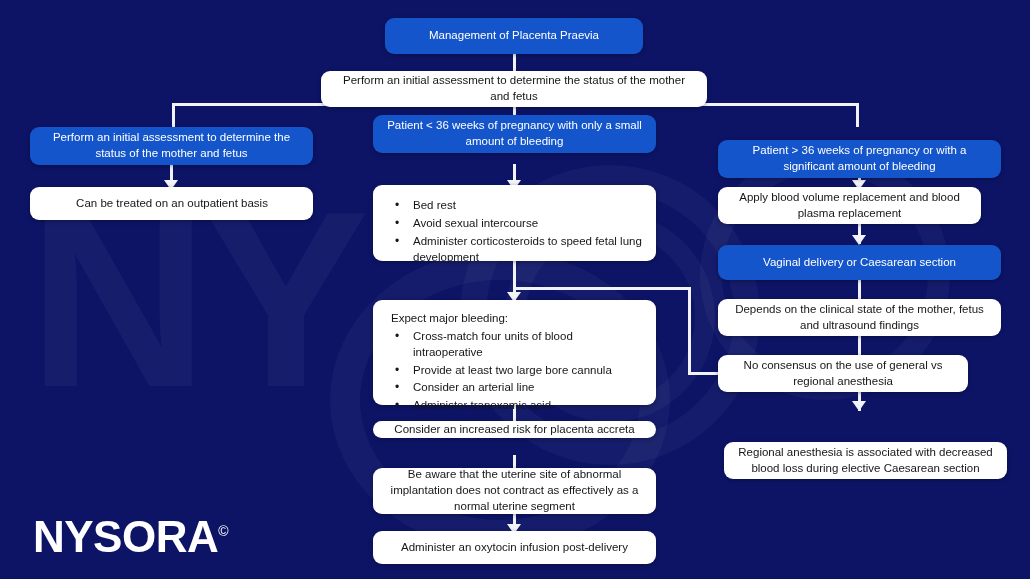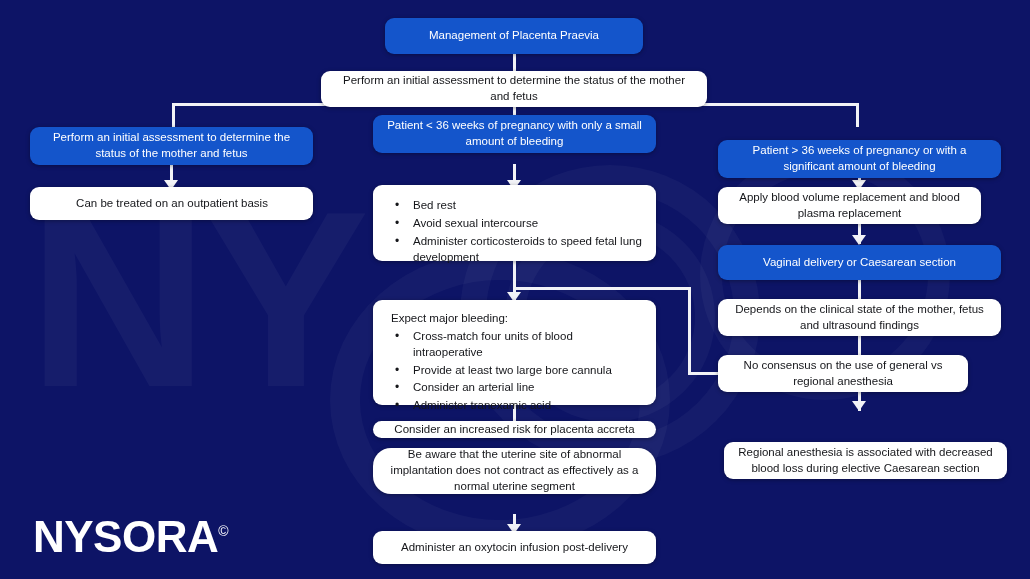--- a/index.html
+++ b/index.html
@@ -184,21 +184,21 @@
     <ul>
       <li>Cross-match four units of blood intraoperative</li>
       <li>Provide at least two large bore cannula</li>
       <li>Consider an arterial line</li>
       <li>Administer tranexamic acid</li>
     </ul>
   </div>
 
   <div class="box white" style="left:373px; top:421px; width:283px; height:17px;">Consider an increased risk for placenta accreta</div>
 
-  <div class="box white" style="left:373px; top:448px; width:283px; height:46px;border-radius:18px;">Be aware that the uterine site of abnormal implantation does not contract as effectively as a normal uterine segment</div>
+  <div class="box white" style="left:373px; top:468px; width:283px; height:46px;">Be aware that the uterine site of abnormal implantation does not contract as effectively as a normal uterine segment</div>
 
   <div class="box white" style="left:373px; top:531px; width:283px; height:33px;">Administer an oxytocin infusion post-delivery</div>
 
   <div class="box white" style="left:718px; top:187px; width:263px; height:37px;">Apply blood volume replacement and blood plasma replacement</div>
 
   <div class="box blue" style="left:718px; top:245px; width:283px; height:35px;">Vaginal delivery or Caesarean section</div>
 
   <div class="box white" style="left:718px; top:299px; width:283px; height:37px;">Depends on the clinical state of the mother, fetus and ultrasound findings</div>
 
   <div class="box white" style="left:718px; top:355px; width:250px; height:37px;">No consensus on the use of general vs regional anesthesia</div>

